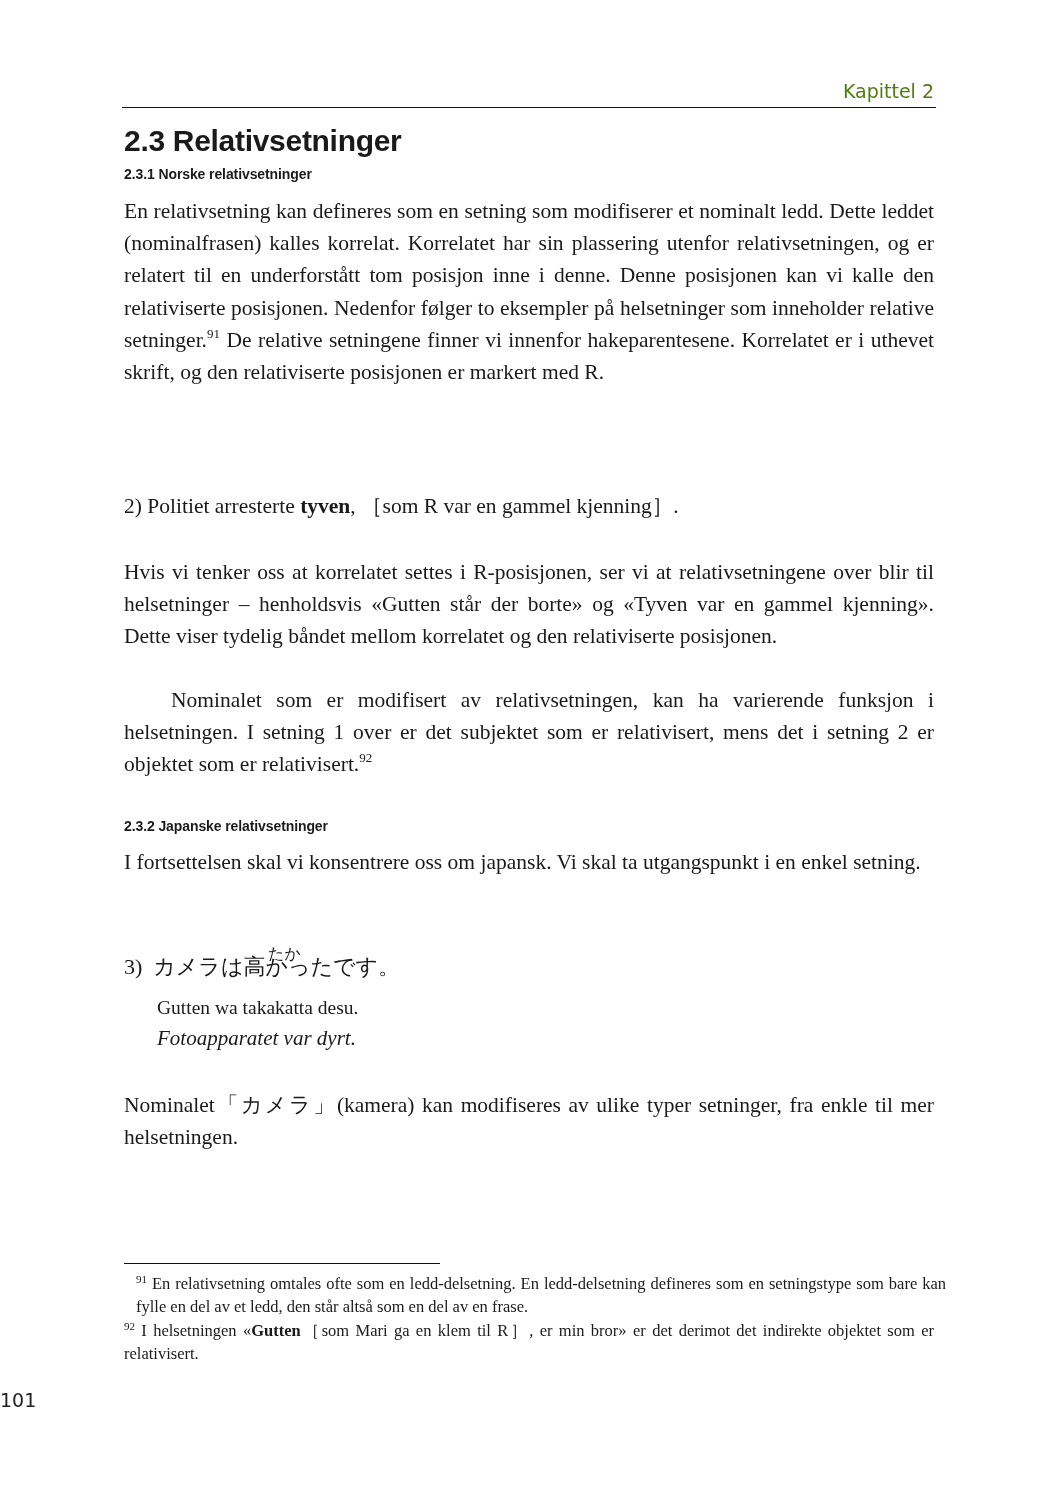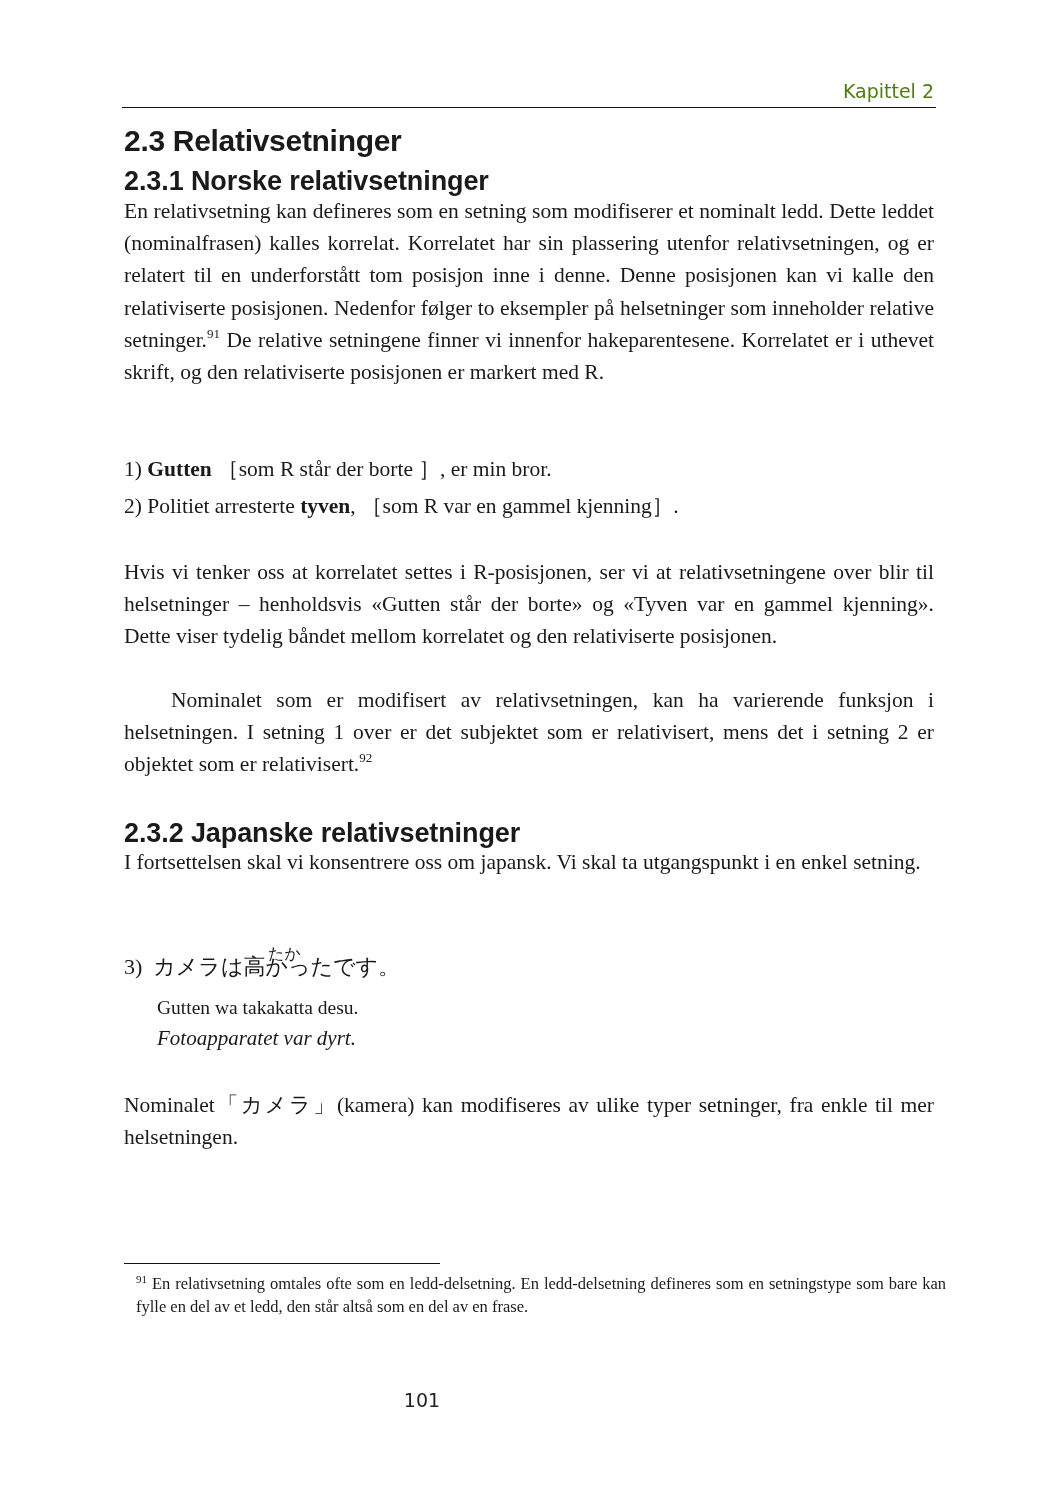--- a/index.html
+++ b/index.html
@@ -6,56 +6,53 @@
     body { width: 1058px; height: 1492px; position: relative; overflow: hidden; color: #1a1a1a; }
     .page { position: absolute; left: 0; top: 0; width: 1058px; height: 1492px; }
     .running-head {
       position: absolute; left: 122px; top: 80px; width: 814px; height: 28px;
       text-align: right; font-family: "DejaVu Sans", sans-serif; font-size: 19px; color: #4d7c0f;
       border-bottom: 1.5px solid #111; box-sizing: border-box; padding-right: 2px;
     }
     .serif { font-family: "Liberation Serif", serif; }
     .sans { font-family: "Liberation Sans", sans-serif; }
     .h2 { position: absolute; left: 124px; top: 124px; font-size: 30px; font-weight: bold; letter-spacing: -0.3px; margin: 0; }
-    .h3 { position: absolute; left: 124px; font-size: 27px; font-weight: bold; margin: 0; letter-spacing: -0.1px; }
+    .h3 { position: absolute; left: 124px; font-size: 14px; font-weight: bold; margin: 0; letter-spacing: -0.1px; }
     .para {
       position: absolute; left: 124px; width: 810px; font-size: 21.5px; line-height: 32.2px;
       text-align: justify; margin: 0;
     }
     .para sup { font-size: 13px; line-height: 0; vertical-align: 9px; }
     .example { position: absolute; left: 124px; font-size: 21.5px; line-height: 37px; margin: 0; white-space: nowrap; }
     .indent { text-indent: 47px; }
     .jp-line { position: absolute; left: 124px; top: 952px; font-size: 22px; white-space: nowrap; }
     .ruby-top { position: absolute; top: -8px; left: 144px; font-size: 16px; }
     .gloss { position: absolute; left: 157px; font-size: 19.5px; }
     .footrule { position: absolute; left: 124px; top: 1263px; width: 316px; height: 0; border-top: 1.5px solid #111; }
     .footnote { position: absolute; left: 124px; width: 810px; font-size: 16.5px; line-height: 22.5px; text-align: justify; margin: 0; }
     .footnote sup { font-size: 11px; line-height: 0; vertical-align: 6px; }
-    .pagenum { position: absolute; left: 0; width: 844px; top: 1389px; text-align: center; font-family: "DejaVu Sans", sans-serif; font-size: 19px; color: #222; }
+    .pagenum { position: absolute; left: 0; width: 844px; top: 1389px; font-family: "DejaVu Sans", sans-serif; font-size: 19px; color: #222; }
   </style>
 </head>
 <body>
 
 <div class="page">
 
   <div class="running-head">
     <span>Kapittel 2</span>
   </div>
 
   <h1 class="h2 sans">2.3 Relativsetninger</h1>
 
   <h2 class="h3 sans" style="top:166px;">2.3.1 Norske relativsetninger</h2>
 
   <p class="para serif" style="top:195px;">
     <span>En relativsetning kan defineres som en setning som modifiserer et nominalt ledd. Dette leddet (nominalfrasen) kalles korrelat. Korrelatet har sin plassering utenfor relativsetningen, og er relatert til en underforstått tom posisjon inne i denne. Denne posisjonen kan vi kalle den relativiserte posisjonen. Nedenfor følger to eksempler på helsetninger som inneholder relative setninger.</span><sup>91</sup><span> De relative setningene finner vi innenfor hakeparentesene. Korrelatet er i uthevet skrift, og den relativiserte posisjonen er markert med R.</span>
   </p>
 
-  <p class="example serif" style="top:451px;">
-    <span>1) </span><b>Gutten</b><span> ［som R står der borte ］, er min bror.</span>
-  </p>
   <p class="example serif" style="top:488px;">
     <span>2) Politiet arresterte </span><b>tyven</b><span>, ［som R var en gammel kjenning］.</span>
   </p>
 
   <p class="para serif" style="top:556px;">Hvis vi tenker oss at korrelatet settes i R-posisjonen, ser vi at relativsetningene over blir til helsetninger – henholdsvis «Gutten står der borte» og «Tyven var en gammel kjenning». Dette viser tydelig båndet mellom korrelatet og den relativiserte posisjonen.</p>
 
   <p class="para serif indent" style="top:684px;">
     <span>Nominalet som er modifisert av relativsetningen, kan ha varierende funksjon i helsetningen. I setning 1 over er det subjektet som er relativisert, mens det i setning 2 er objektet som er relativisert.</span><sup>92</sup>
   </p>
 
@@ -71,15 +68,18 @@
   <div class="gloss serif" style="top:997px;">Gutten wa takakatta desu.</div>
   <div class="gloss serif" style="top:1026px; font-style:italic; font-size:21px;">Fotoapparatet var dyrt.</div>
 
   <p class="para serif" style="top:1089px;">Nominalet「カメラ」(kamera) kan modifiseres av ulike typer setninger, fra enkle til mer helsetningen.</p>
 
   <div class="footrule"></div>
 
   <p class="footnote serif" style="top:1273px;margin-left:12px;">
     <sup>91</sup><span> En relativsetning omtales ofte som en ledd-delsetning. En ledd-delsetning defineres som en setningstype som bare kan fylle en del av et ledd, den står altså som en del av en frase.</span>
   </p>
+  <p class="footnote serif" style="top:1320px;">
+    <sup>92</sup><span> I helsetningen «</span><b>Gutten</b><span>［som Mari ga en klem til R］, er min bror» er det derimot det indirekte objektet som er relativisert.</span>
+  </p>
 
   <div class="pagenum">101</div>
 </div>
 
 </body></html>

